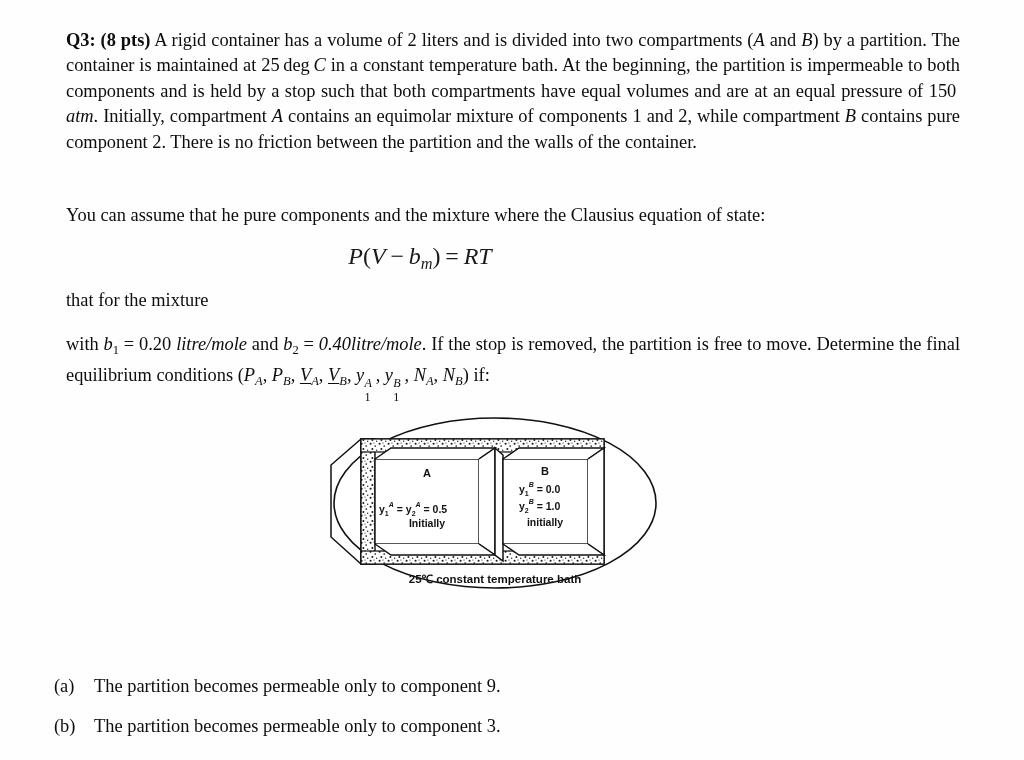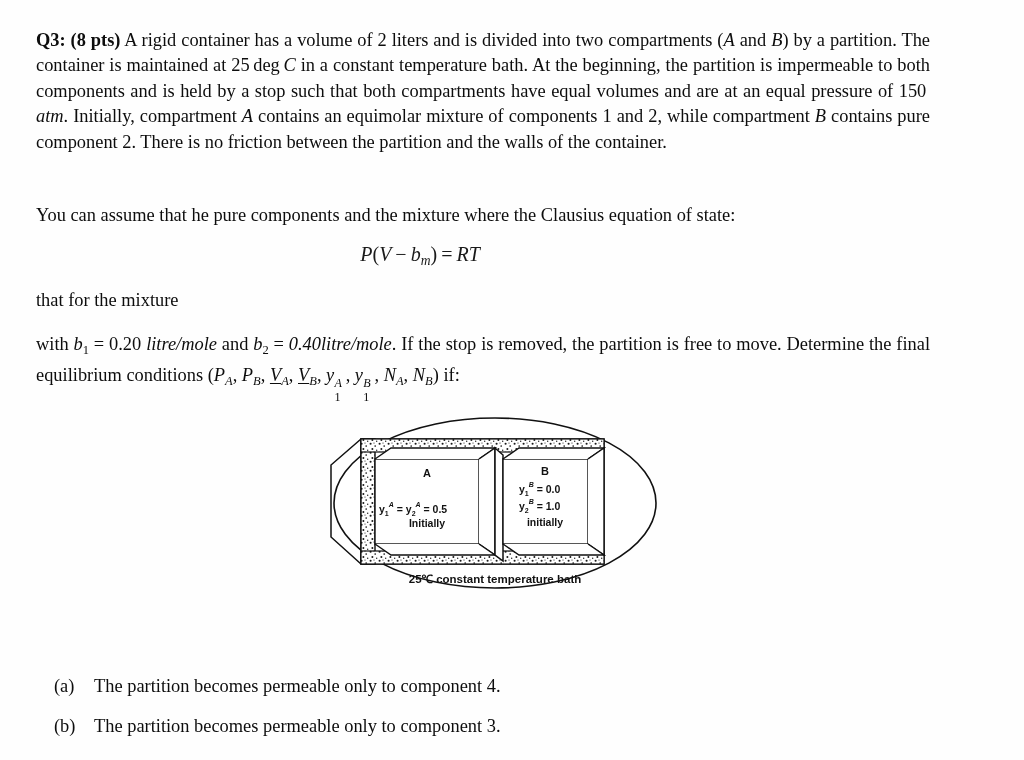--- a/index.html
+++ b/index.html
@@ -21,20 +21,21 @@
     width: 1024px;
     height: 760px;
     background: #fefefe;
   }
   .body-text {
     position: absolute;
     font-size: 18.4px;
     line-height: 25.4px;
     text-align: justify;
     color: #0d0d0d;
+    margin-left: 30px;
   }
   #para-1 {
     left: 36px;
     top: 28px;
     width: 894px;
   }
   #para-2 {
     left: 36px;
     top: 203px;
     width: 894px;
@@ -52,21 +53,21 @@
   b.q-label { font-weight: bold; }
   i, .mi { font-style: italic; }
   .mtext { font-style: normal; }
 
   
   .eq {
     position: absolute;
     width: 840px;
     text-align: center;
     font-family: "Liberation Serif", "DejaVu Serif", serif;
-    font-size: 20px;
+    font-size: 24px;
     color: #1a1a1a;
   }
   #eq-clausius { left: 0; top: 243px; }
   #eq-bm       { left: 0; top: 307px; }
   sub.msub { font-size: 0.68em; font-style: italic; vertical-align: -0.28em; }
   sub.msub-n { font-size: 0.68em; font-style: normal; vertical-align: -0.28em; }
   .op { padding: 0 0.20em; }
   .uline { text-decoration: underline; text-underline-offset: 0.12em; }
   .subsup {
     display: inline-block;
@@ -200,21 +201,21 @@
         <text x="230" y="111" text-anchor="middle">initially</text>
       </g>
 
       <text id="fig-caption" x="180" y="168" text-anchor="middle" font-family="Liberation Sans, sans-serif" font-size="11.5" font-weight="bold" fill="#111111">25℃ constant temperature bath</text>
     </svg>
   </div>
 
   <div class="q-list" id="item-a">
     <div class="q-item">
       <span class="marker">(a)</span>
-      <span class="q-body">The partition becomes permeable only to component 4.</span>
+      <span class="q-body">The partition becomes permeable only to component 9.</span>
     </div>
   </div>
 
   <div class="q-list" id="item-b">
     <div class="q-item">
       <span class="marker">(b)</span>
       <span class="q-body">The partition becomes permeable only to component 3.</span>
     </div>
   </div>
 

